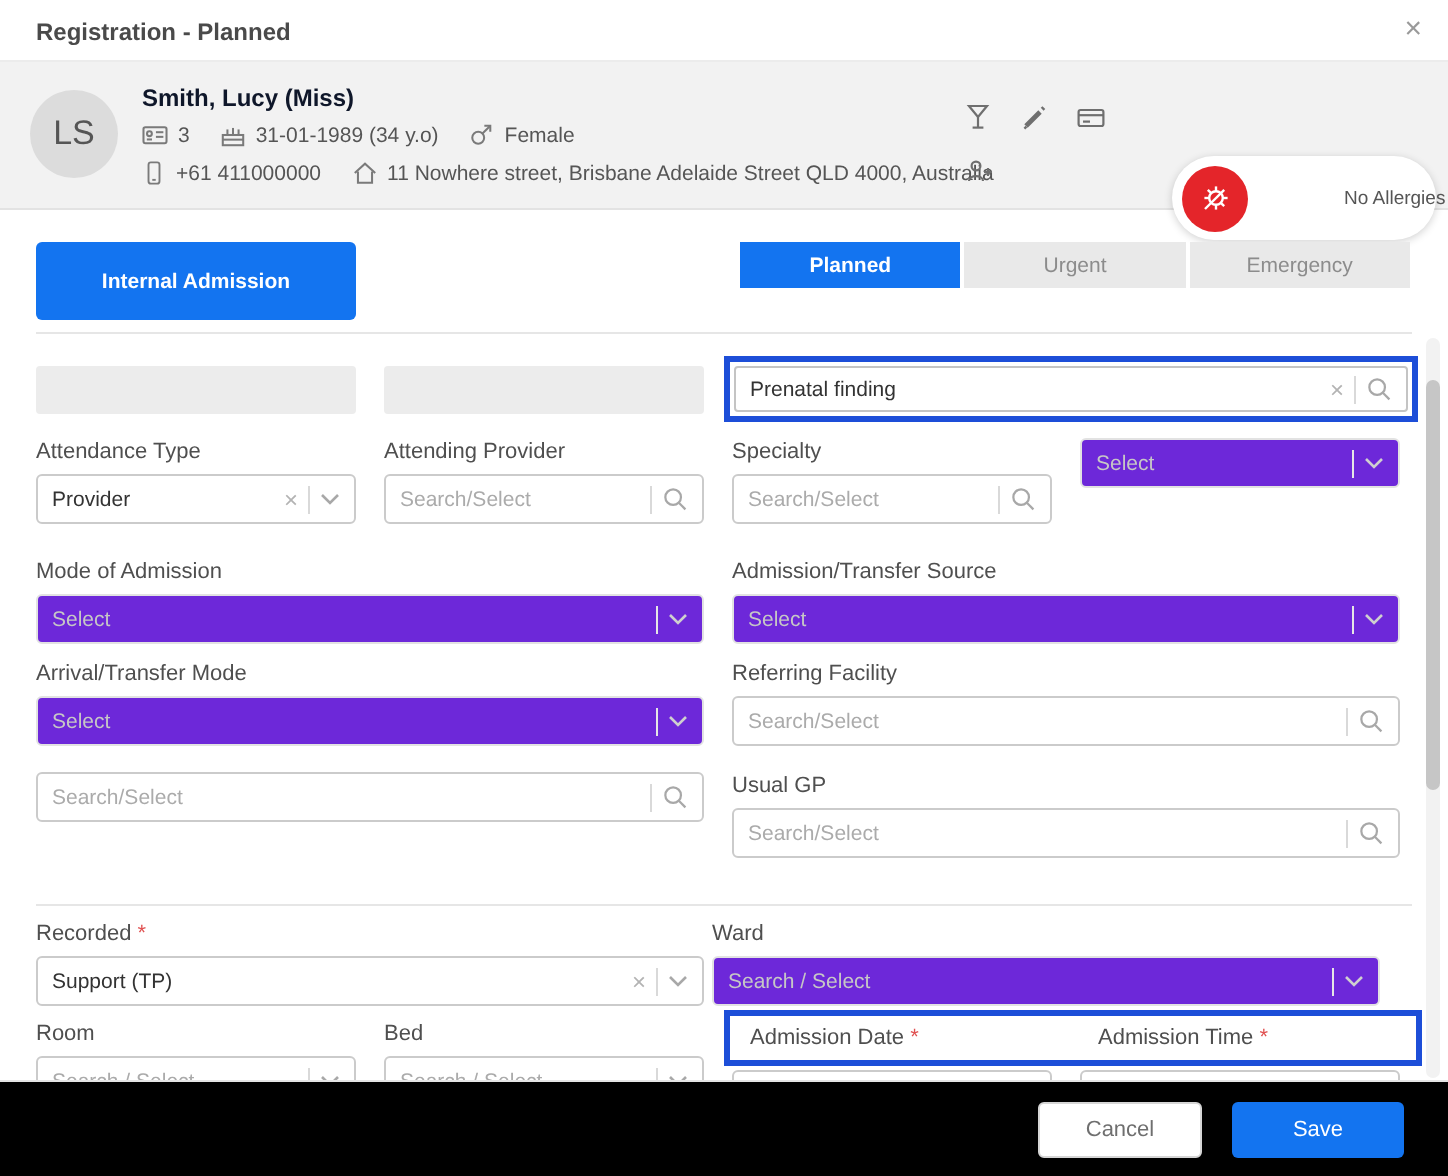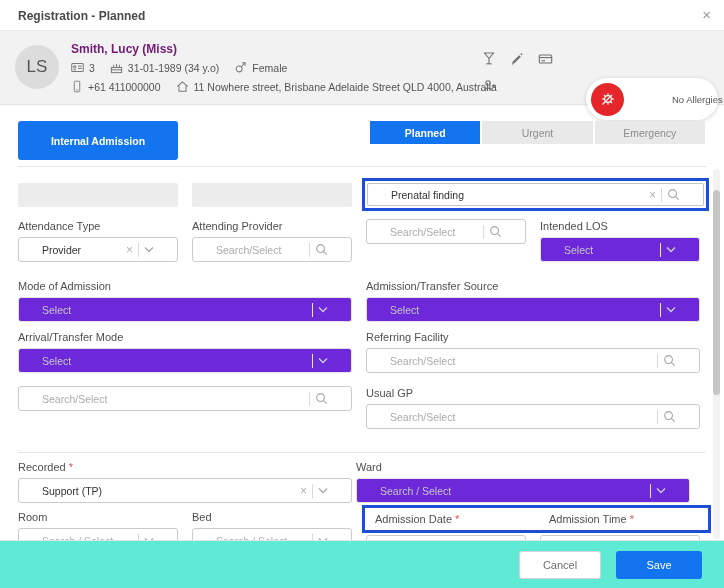--- a/index.html
+++ b/index.html
@@ -9,21 +9,21 @@
 
   
   .titlebar { position:absolute; top:0; left:0; right:0; height:31px; background:#fff; border-bottom:1px solid #ececec; }
   .title { position:absolute; left:18px; top:9px; font-size:12px; font-weight:bold; color:#4a4a4a; }
   .close { position:absolute; right:13px; top:6px; font-size:15px; color:#9a9a9a; cursor:pointer; }
 
   
   .pheader { position:absolute; top:31px; left:0; right:0; height:74px; background:#f2f2f2; border-bottom:1px solid #e3e3e3; }
   .avatar { position:absolute; left:15px; top:14px; width:44px; height:44px; border-radius:50%; background:#dcdcdc; color:#555;
             display:flex; align-items:center; justify-content:center; font-size:17px; }
-  .pname { position:absolute; left:71px; top:11px; color:#701a75; font-weight:bold; font-size:12px; }
+  .pname { position:absolute; left:71px; top:11px; color:#0f172a; font-weight:bold; font-size:12px; }
   .pline { position:absolute; left:71px; display:flex; gap:15px; align-items:center; color:#555; font-size:10.5px; }
   .pl1 { top:30px; } .pl2 { top:49px; }
   .pitem { display:flex; align-items:center; gap:5px; }
   .gicon { color:#7a7a7a; display:inline-flex; }
   .gicon svg { display:block; }
 
   .lsicon { position:absolute; color:#6f6f6f; cursor:pointer; }
 
   .allergy-pill { position:absolute; left:586px; top:47px; width:132px; height:42px; background:#fff; border-radius:21px;
                   box-shadow:0 1px 4px rgba(0,0,0,0.18); display:flex; align-items:center; cursor:pointer;gap:41px; }
@@ -42,21 +42,21 @@
 
   .hr { position:absolute; left:18px; width:688px; border-top:1px solid #e6e6e6; }
   .hr1 { top:166px; } .hr2 { top:452px; }
 
   
   .ghost { position:absolute; top:183px; width:160px; height:24px; background:#ececec; border-radius:2px; }
   .fg { position:absolute; }
   .lbl { font-size:11px; color:#4f4f4f; line-height:14px; margin-bottom:4px; white-space:nowrap; }
   .req { color:var(--required-red,#e05252); }
   .ctrl { height:25px; border:1px solid #cbcbcb; border-radius:3px; background:#fff; display:flex; align-items:center;
-          padding:0 23px; font-size:10.5px; cursor:text; }
+          padding:0 7px; font-size:10.5px; cursor:text; }
   .val { color:#333; white-space:nowrap; }
   .ph { color:#ababab; white-space:nowrap; }
   .suffix { margin-left:auto; display:flex; align-items:center; gap:5px; color:#a8a8a8; }
   .sep { width:1px; height:14px; background:#d9d9d9; }
   .xic { font-size:12px; color:#b3b3b3; cursor:pointer; line-height:1; }
   .suffix svg { display:block; cursor:pointer; }
   .dis .ctrl { background:#6d28d9; border-color:#e2e2e2; cursor:default;text-align:center; }
   .dis .ph { color:#c6c6c6; }
   .dis .suffix { color:#cfcfcf; }
   .dis .sep { background:#e6e6e6; }
@@ -64,21 +64,21 @@
   
   .hl { position:absolute; border:3px solid var(--highlight-border,#1d4ed8); background:#fff; }
   .hl1 { left:362px; top:178px; width:347px; height:33px; padding:2px; }
   .hl1 .ctrl { height:23px; border-color:#c4c4c4; border-radius:2px; }
   .hl2 { left:362px; top:505px; width:349px; height:28px; }
   .hl2 .lbl { position:absolute; top:4px; margin:0; }
 
   .clipped { z-index:1; }
 
   
-  .footer { position:absolute; left:0; right:0; top:540px; height:48px; background:#5eead4; border-top:1px solid #e4e4e4; z-index:5; }
+  .footer { position:absolute; left:0; right:0; top:540px; height:48px; background:#000000; border-top:1px solid #e4e4e4; z-index:5; }
   .btn { position:absolute; top:10px; height:28px; border-radius:3px; font-size:11px; display:flex; align-items:center;
          justify-content:center; cursor:pointer; }
   .btn-cancel { left:519px; width:82px; background:#fff; border:1px solid #d6d6d6; color:#6f6f6f; }
   .btn-save { left:616px; width:86px; background:var(--primary,#1374f0); color:#fff; }
 
   
   .sb-track { position:absolute; left:713px; top:169px; width:7px; height:370px; background:#f2f2f2; border-radius:4px; }
   .sb-thumb { position:absolute; left:713px; top:190px; width:7px; height:205px; background:#c6c6c6; border-radius:4px; cursor:grab; }
 </style>
 </head>
@@ -249,34 +249,34 @@
         <span class="sep"></span>
         <svg width="13" height="13" viewBox="0 0 14 14" fill="none" stroke="currentColor" stroke-width="1.2">
           <circle cx="6" cy="6" r="4.2"></circle>
             <line x1="9.2" y1="9.2" x2="12.6" y2="12.6"></line>
         </svg>
       </span>
     </div>
   </div>
 
   <div class="fg" style="left:366px; top:219px; width:160px;">
+    <div class="lbl">Specialty</div>
     <div class="ctrl">
       <span class="ph">Search/Select</span>
       <span class="suffix">
         <span class="sep"></span>
         <svg width="13" height="13" viewBox="0 0 14 14" fill="none" stroke="currentColor" stroke-width="1.2">
           <circle cx="6" cy="6" r="4.2"></circle>
             <line x1="9.2" y1="9.2" x2="12.6" y2="12.6"></line>
         </svg>
       </span>
     </div>
   </div>
 
   <div class="fg dis" style="left:540px; top:219px; width:160px;">
-    <div class="lbl">Intended LOS</div>
     <div class="ctrl">
       <span class="ph">Select</span>
       <span class="suffix">
         <span class="sep"></span>
         <svg width="10" height="7" viewBox="0 0 10 6" fill="none" stroke="currentColor" stroke-width="1.3">
           <polyline points="1,1 5,5 9,1"></polyline>
         </svg>
       </span>
     </div>
   </div>

